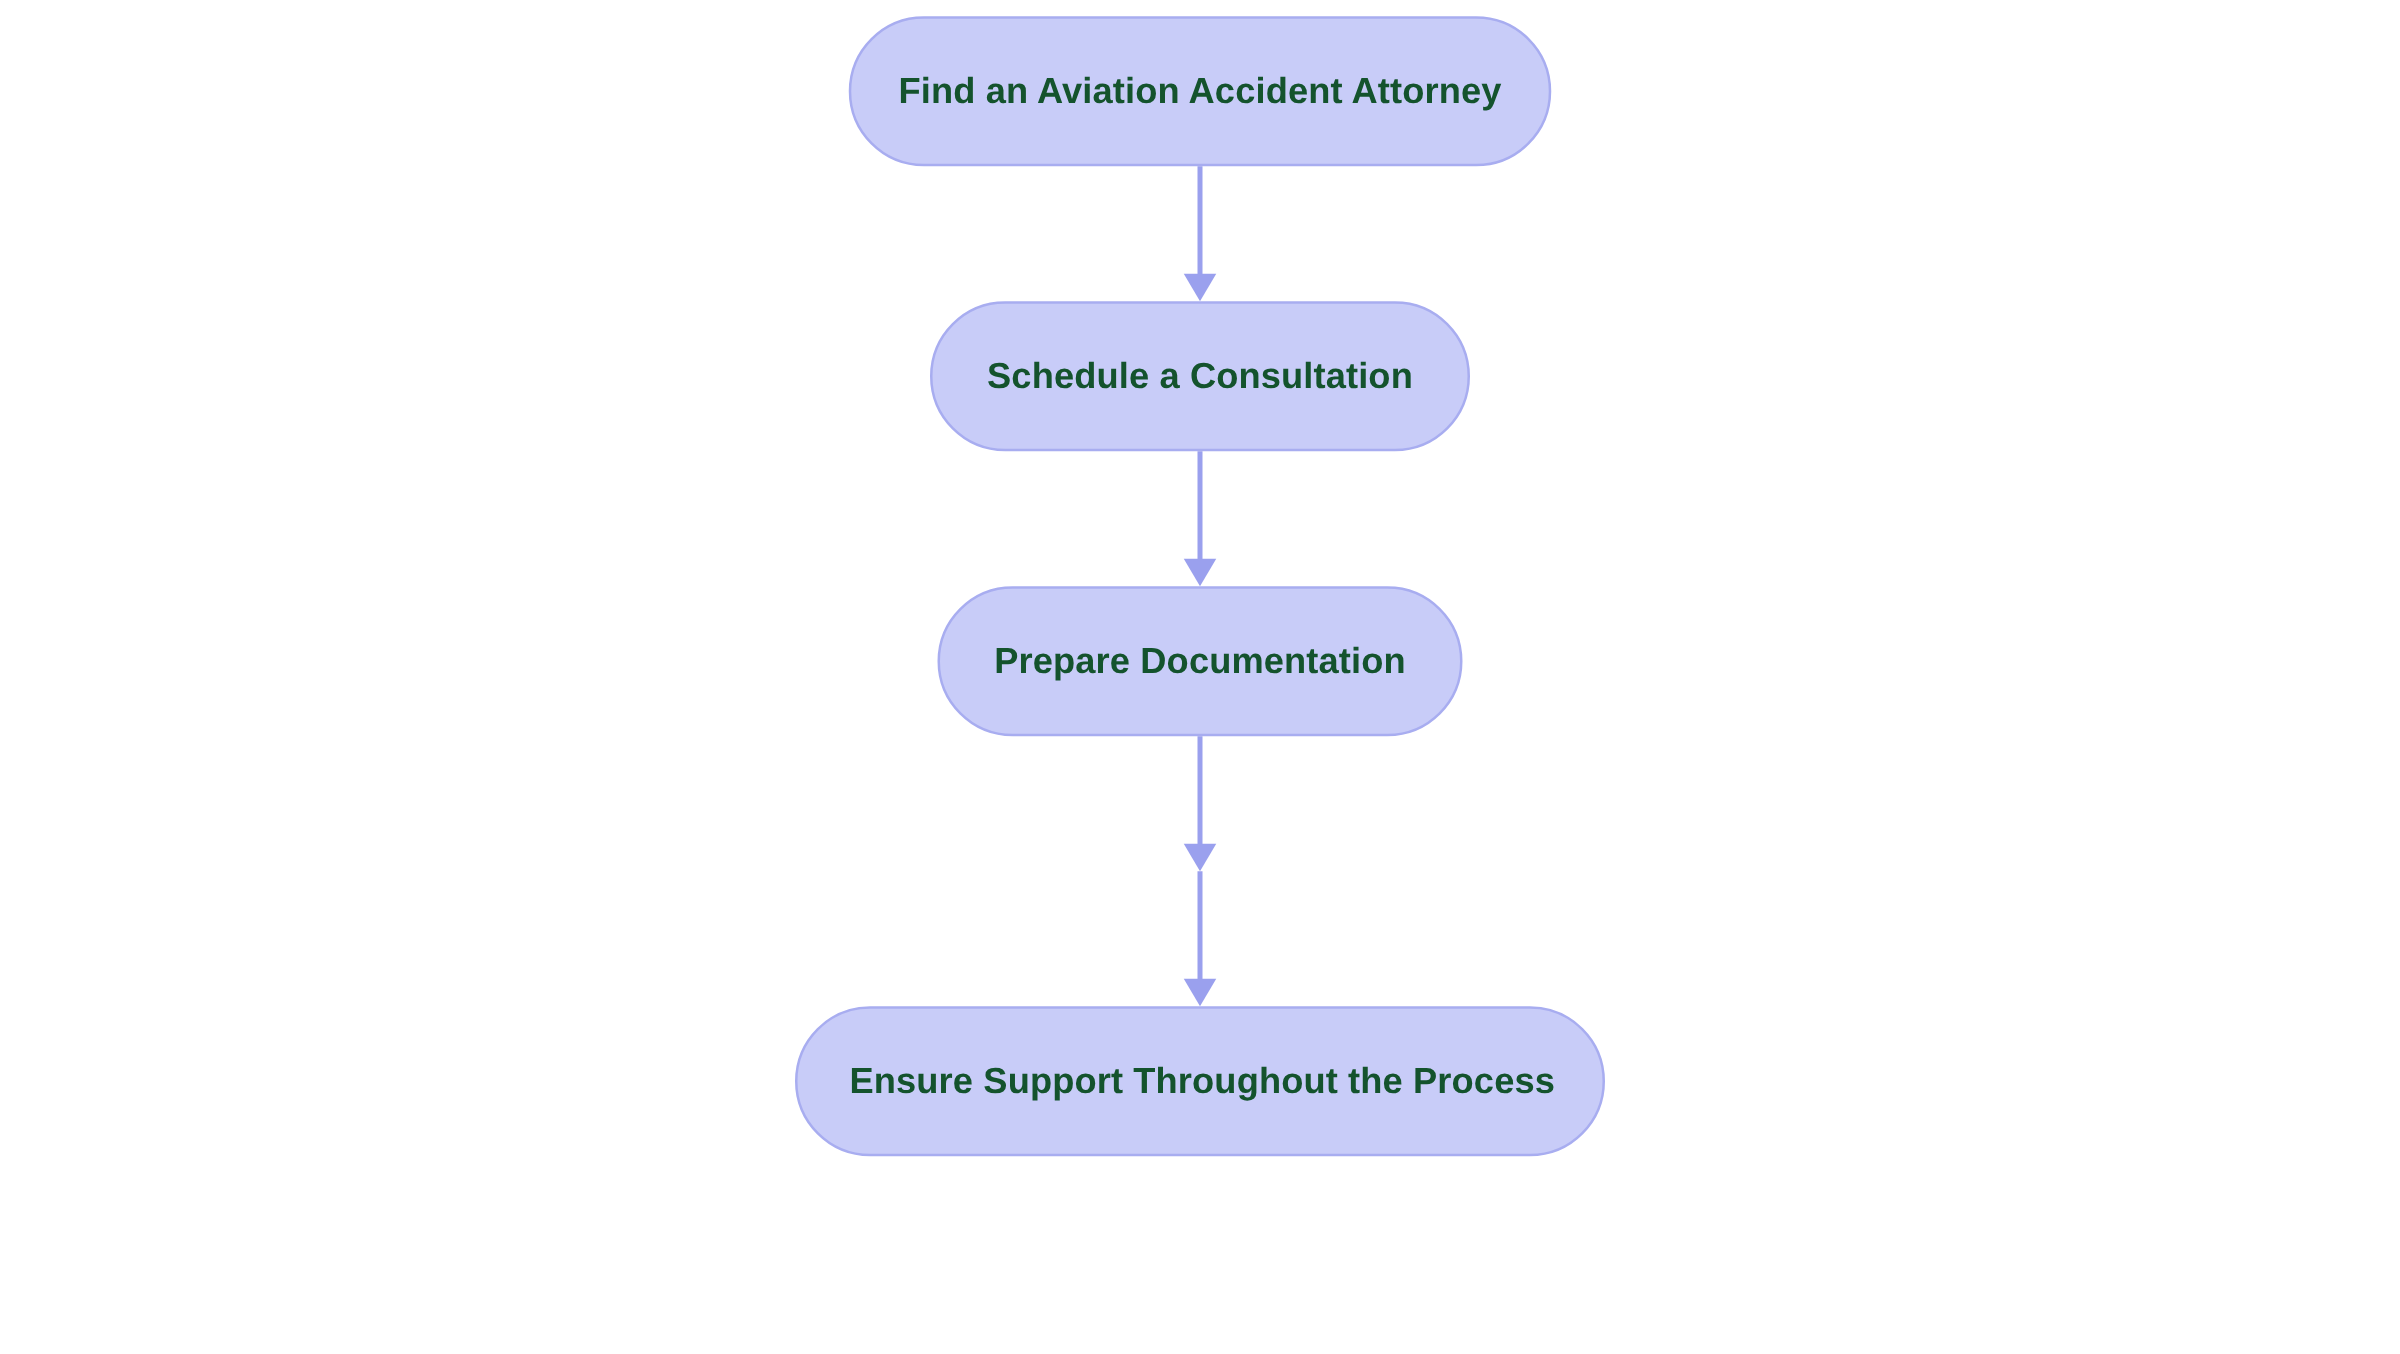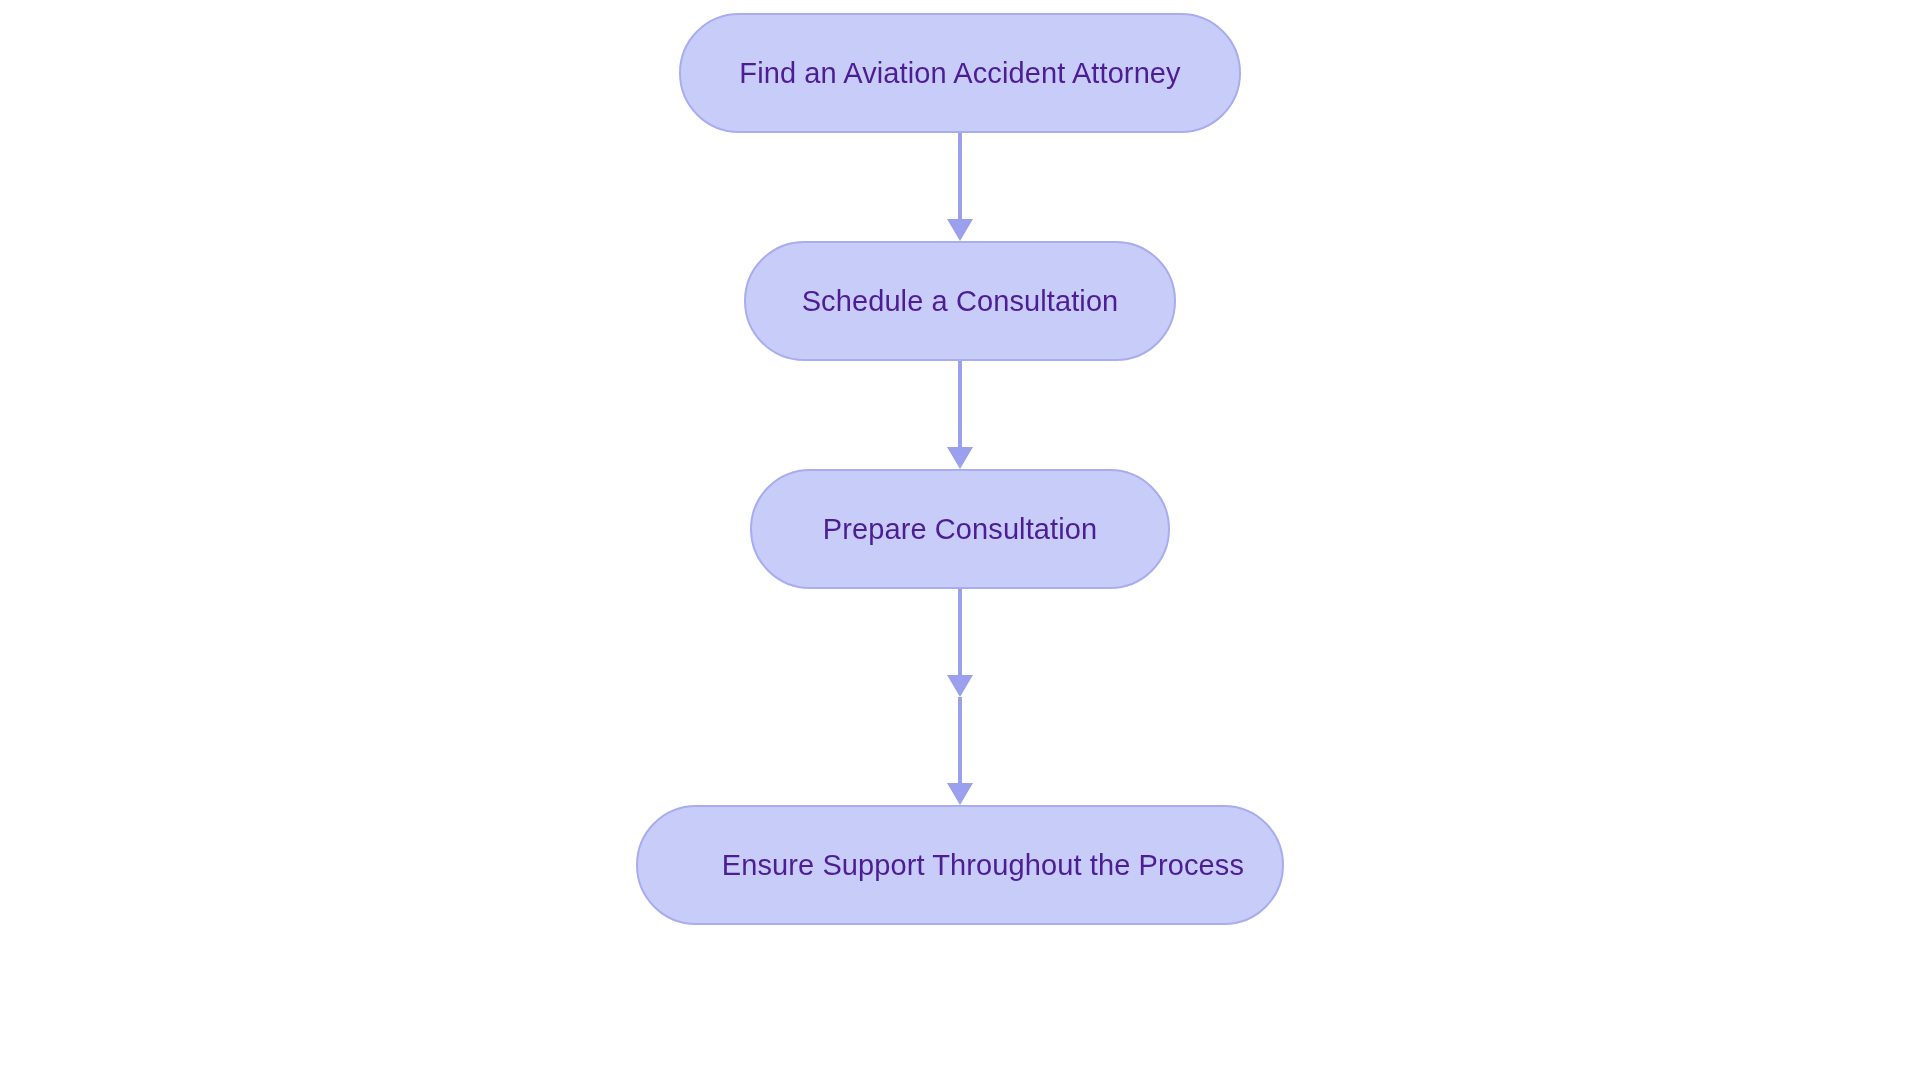--- a/index.html
+++ b/index.html
@@ -39,22 +39,22 @@
     background: #c8ccf8;
     border: 2px solid #a8adf0;
     display: flex;
     align-items: center;
     justify-content: center;
     flex: 0 0 auto;
   }
   .node-label {
     font-size: 29px;
     line-height: 1;
-    color: #4c1d95;
-    font-weight: 400;
+    color: #14532d;
+    font-weight: 700;
     letter-spacing: 0.1px;
     white-space: nowrap;
     padding: 0 38px;
   }
   .connector {
     flex: 0 0 auto;
     width: 24px;
     height: 108px;
     position: relative;
   }
@@ -102,21 +102,21 @@
     <div class="node node-w2">
       <span class="node-label">Schedule a Consultation</span>
     </div>
 
     <div class="connector">
       <div class="shaft"></div>
       <div class="head"></div>
     </div>
 
     <div class="node node-w3">
-      <span class="node-label">Prepare Consultation</span>
+      <span class="node-label">Prepare Documentation</span>
     </div>
 
     <div class="connector">
       <div class="shaft"></div>
       <div class="head"></div>
     </div>
 
 
     <div class="connector">
       <div class="shaft"></div>

